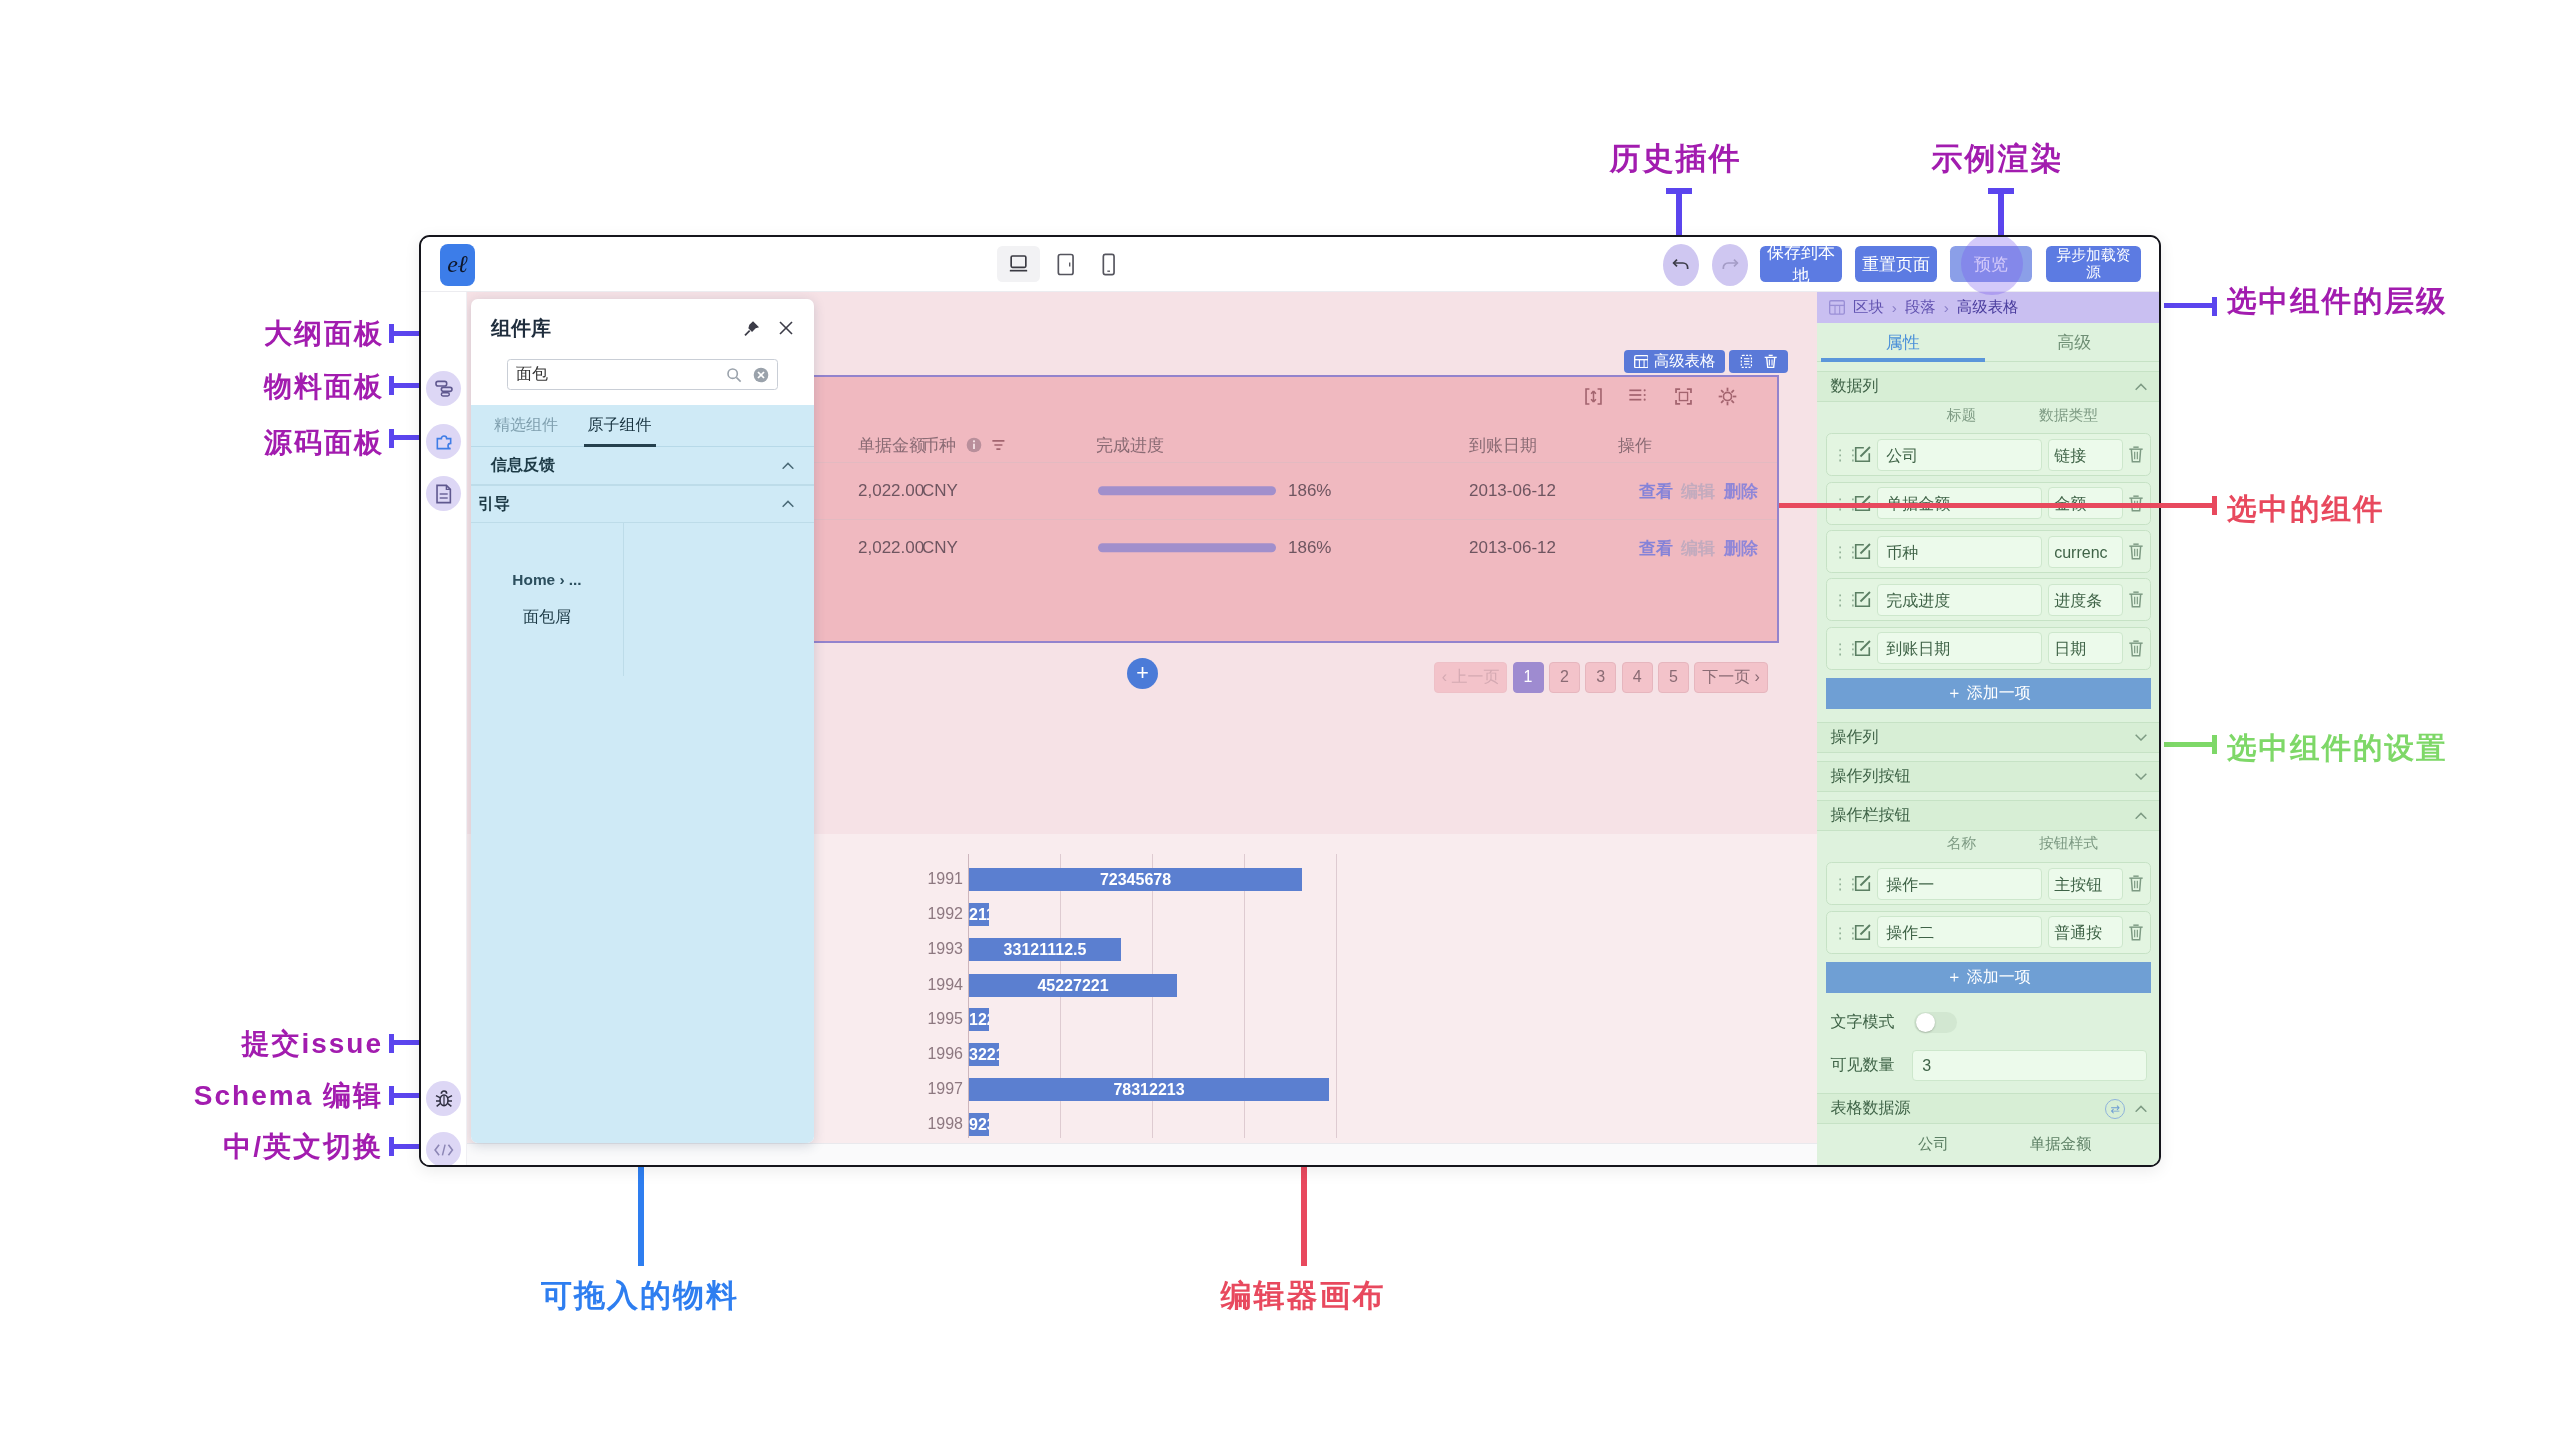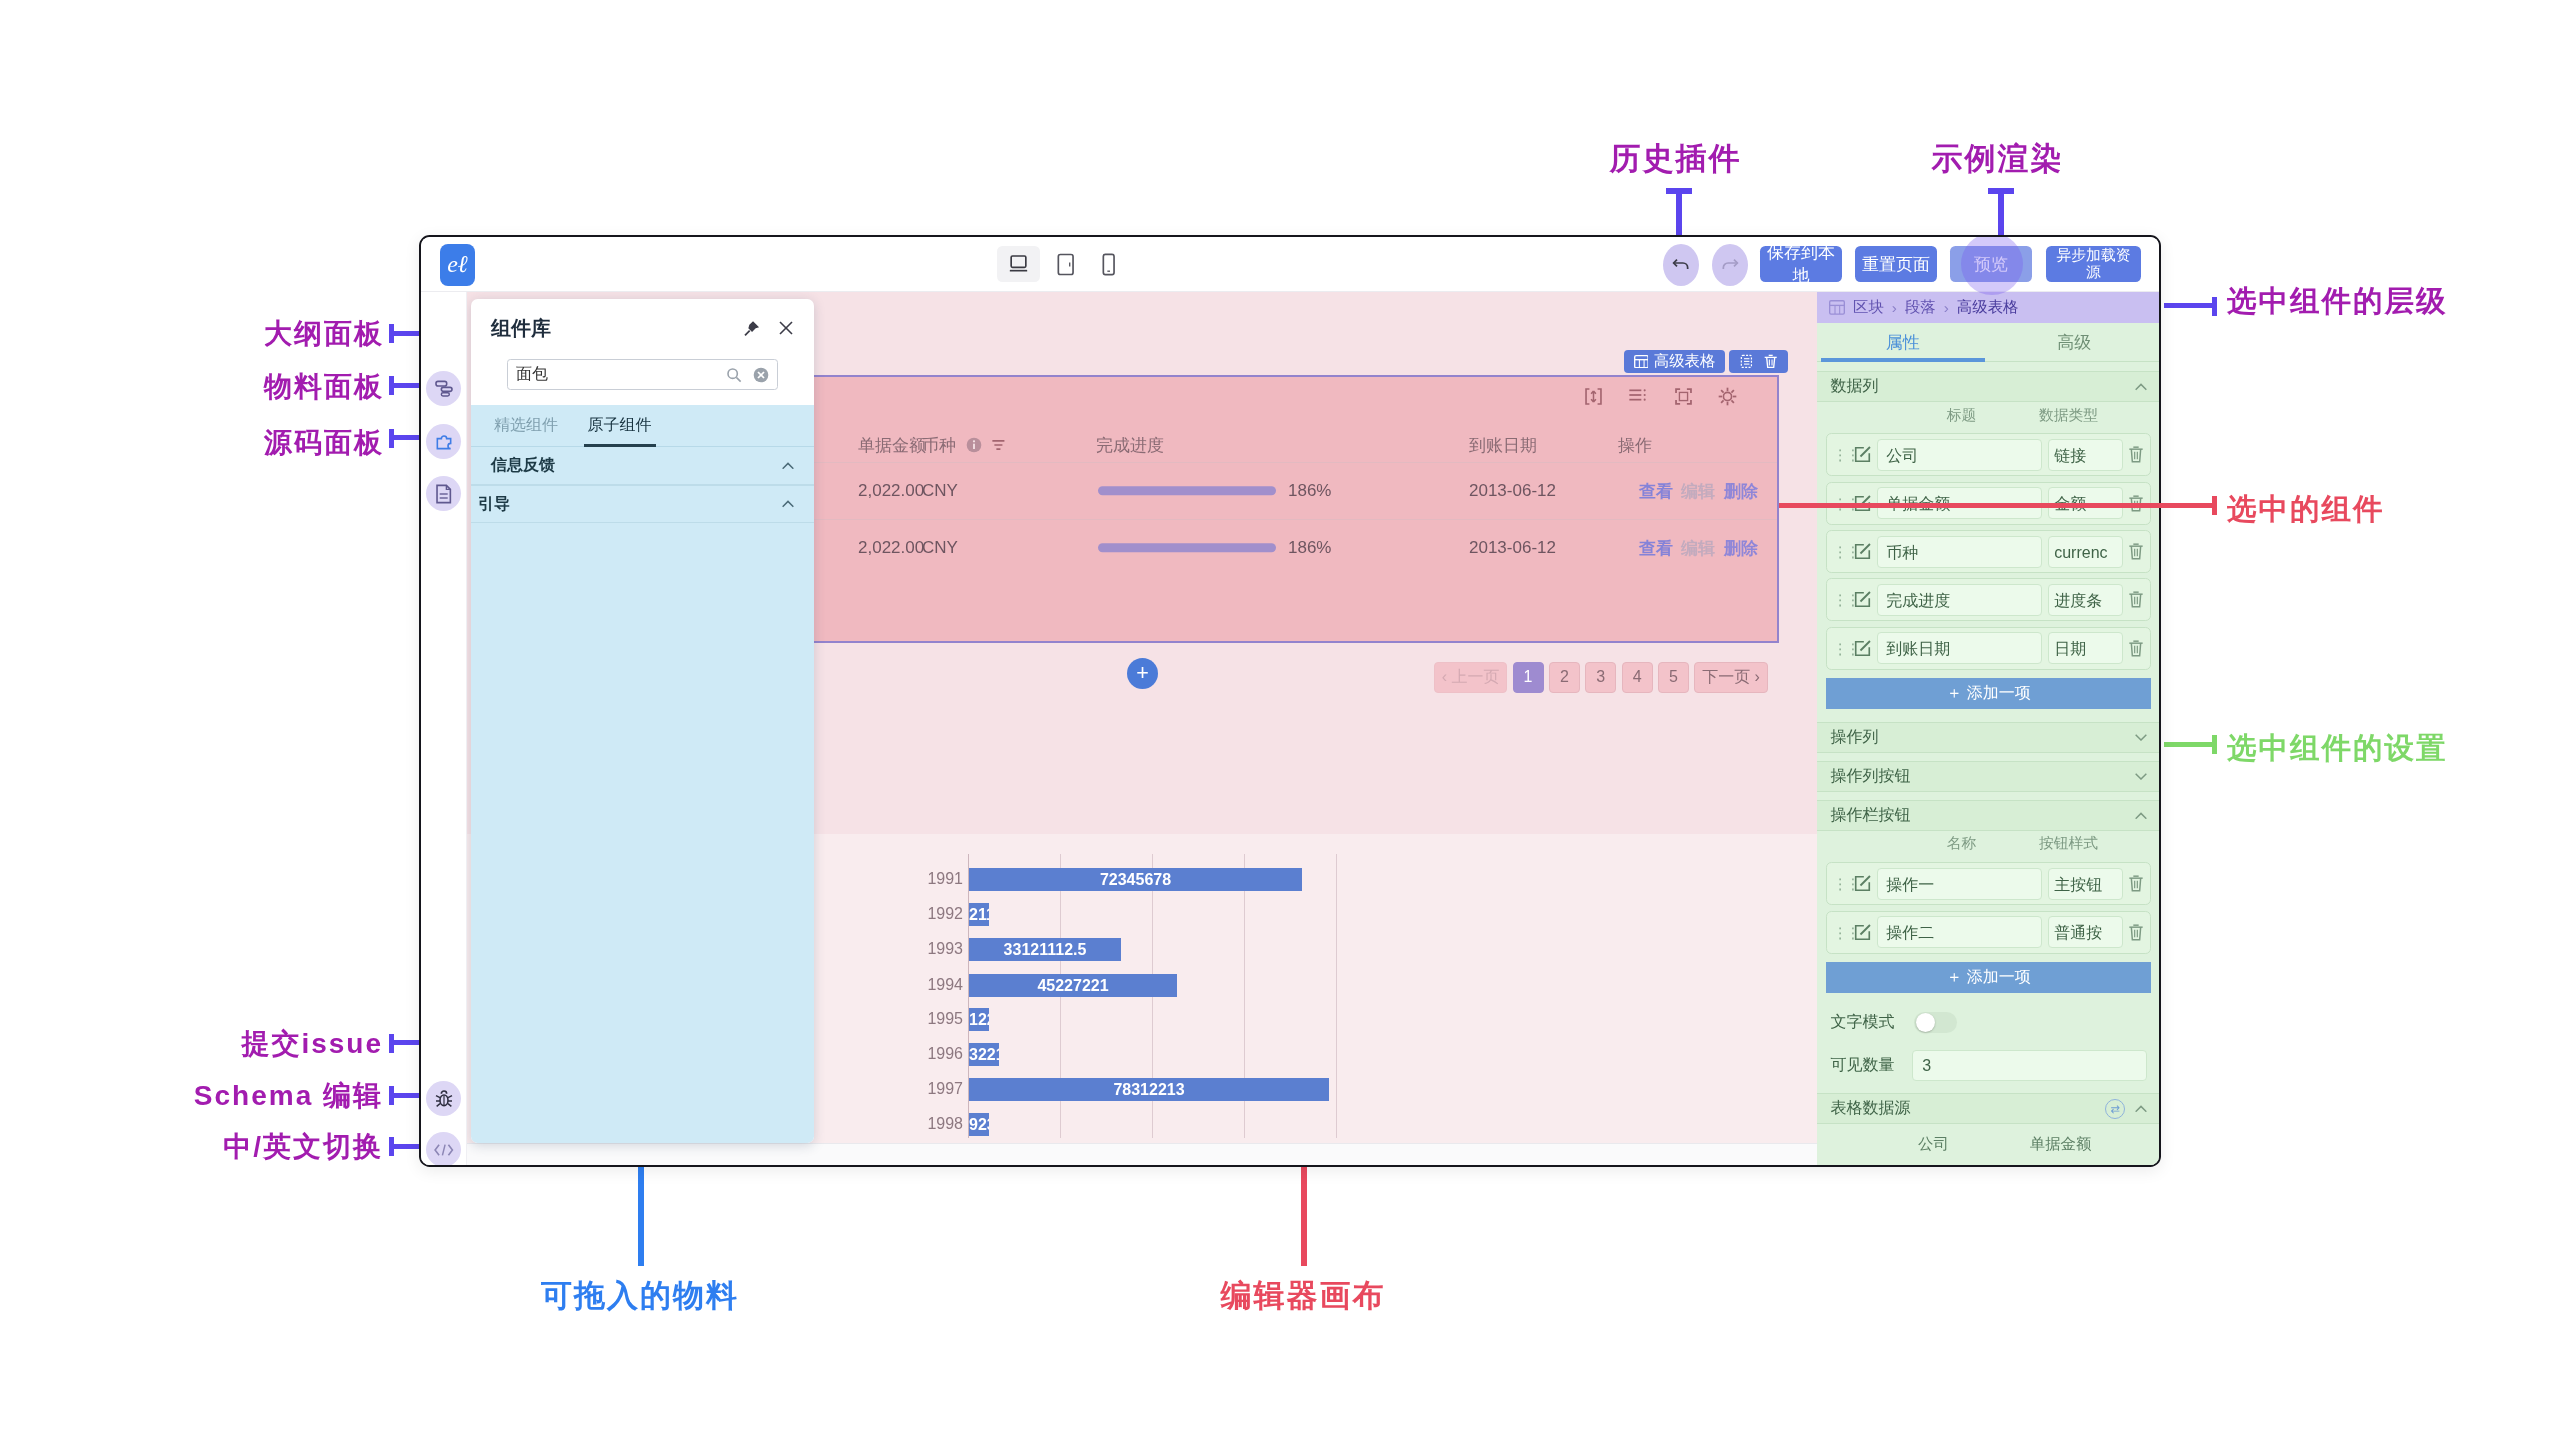--- a/index.html
+++ b/index.html
@@ -10,21 +10,21 @@
   .ann { position:absolute; font-weight:900; letter-spacing:2px; white-space:nowrap; }
   .ann.purple { color:#a21caf; } .ann.red { color:#e8495e; } .ann.green { color:#7ed868; } .ann.blue { color:#2e7ef0; }
   .conn { position:absolute; background:#5b45ee; }
   .conn.red { background:#e8495e; } .conn.green { background:#7ed868; } .conn.blue { background:#2e7ef0; }
 
   
   #win { position:absolute; left:419px; top:235px; width:1742px; height:932px; background:#fff; border:2.7px solid #15151c; border-radius:10.7px; overflow:hidden; box-shadow:0 4px 16px rgba(0,0,0,.08); }
 
   
   #tbar { position:absolute; left:0; top:0; width:1742px; height:55px; background:#fff; border-bottom:0.7px solid #ececf0; z-index:8; }
-  #logo { position:absolute; left:19px; top:6.7px; width:35px; height:42px; background:#3c7de9; border-radius:8px; color:#ffffff; font-family:"Liberation Serif", serif; font-style:italic; font-size:24px; display:flex; align-items:center; justify-content:center; }
+  #logo { position:absolute; left:19px; top:6.7px; width:35px; height:42px; background:#3c7de9; border-radius:8px; color:#0f172a; font-family:"Liberation Serif", serif; font-style:italic; font-size:24px; display:flex; align-items:center; justify-content:center; }
   .devbtn { position:absolute; top:9.4px; height:36px; display:flex; align-items:center; justify-content:center; border-radius:5.4px; }
   .tbtn { position:absolute; top:9.4px; height:36px; border-radius:5.4px; background:#5c7be2; color:#fff; font-size:17px; display:flex; align-items:center; justify-content:center; text-align:center; }
   .circbtn { position:absolute; top:6.7px; width:36px; height:42px; border-radius:50%; background:#cfc7f1; display:flex; align-items:center; justify-content:center; font-size:20px; color:#44445a; }
   #hl-preview { position:absolute; left:1540px; top:-4px; width:62px; height:62px; border-radius:50%; background:rgba(118,88,238,.32); z-index:9; }
 
   
   #rail { position:absolute; left:0; top:55px; width:46px; height:877px; background:#fff; border-right:0.7px solid #efeff3; z-index:7; }
   .railic { position:absolute; left:5.4px; width:35px; height:35px; border-radius:50%; background:#ddd7f5; display:flex; align-items:center; justify-content:center; }
 
   
@@ -507,20 +507,26 @@
         </div>
 
         <div class="libsec bt">
           <span>引导</span>
           <span>
               <svg width="12" height="7.4" viewBox="0 0 18 11">
                 <polyline points="1,10 9,2 17,10" fill="none" stroke="#4a6a77" stroke-width="2.2"></polyline>
               </svg>
             </span>
         </div>
+        <div class="cards">
+          <div class="card">
+            <span id="crumbprev">Home › ...</span>
+            <span class="cardlabel">面包屑</span>
+          </div>
+        </div>
       </div>
     </div>
 
     <div id="insp">
       <div id="bread">
         <span>
             <svg width="16" height="14.8" viewBox="0 0 24 22">
               <rect x="1" y="1" width="22" height="20" rx="2" fill="none" stroke="#9a8fd6" stroke-width="2"></rect>
               <line x1="1" y1="8" x2="23" y2="8" stroke="#9a8fd6" stroke-width="2"></line>
               <line x1="9" y1="8" x2="9" y2="21" stroke="#9a8fd6" stroke-width="1.6"></line>

